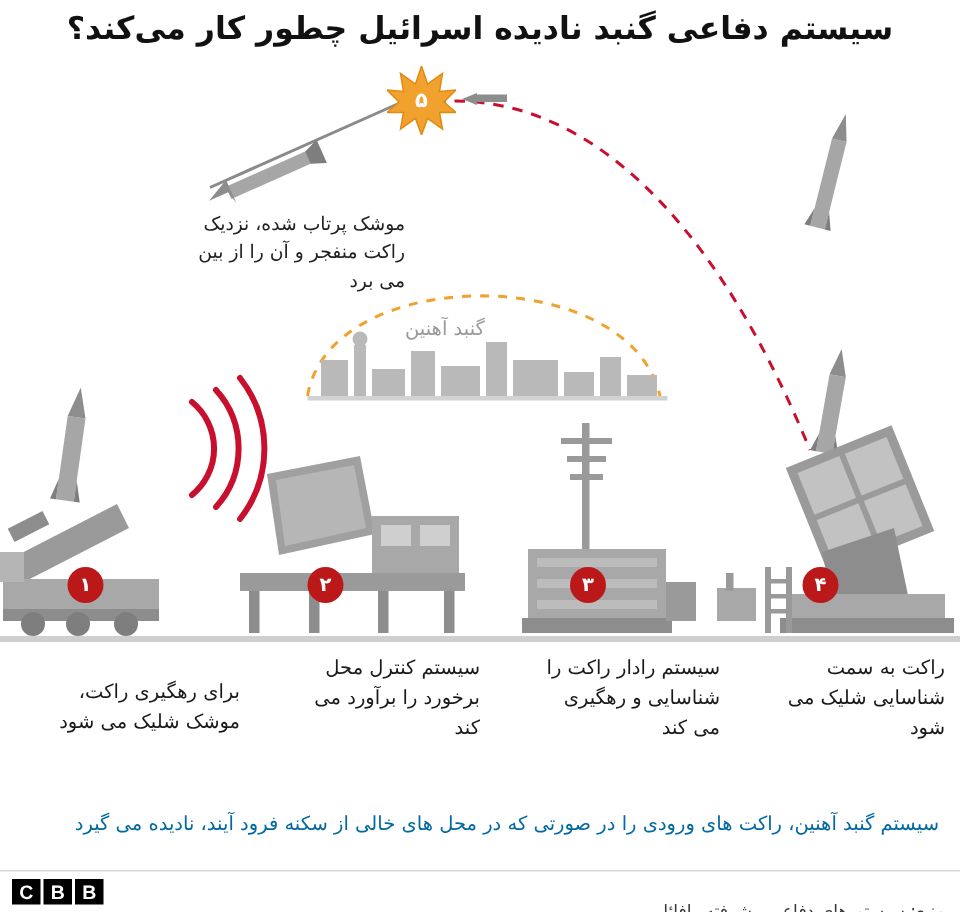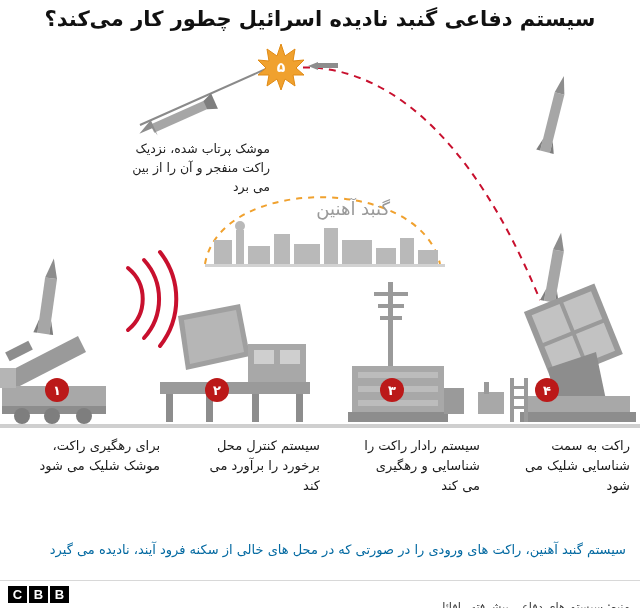--- a/index.html
+++ b/index.html
@@ -51,24 +51,24 @@
   .ground-main {
     position: absolute;
     left: 0; top: 424px;
     width: 640px; height: 4px;
     background: #cfcfcf;
   }
 
   
   .dome-label {
     position: absolute;
-    top: 198px; left: 270px;
+    top: 212px; left: 270px;
     width: 120px;
-    text-align: right;
-    font-size: 18px;
+    text-align: left;
+    font-size: 13px;
     color: #9a9a9a;
     direction: rtl;
   }
 
   
   .intercept-note {
     position: absolute;
     top: 104px; right: 370px;
     width: 140px;
     text-align: right;
@@ -117,21 +117,21 @@
     top: 436px;
     font-size: 13px;
     line-height: 1.55;
     direction: rtl;
     text-align: right;
     color: #1a1a1a;
   }
   .cap1 { right: 10px;  width: 120px; }
   .cap2 { right: 160px; width: 120px; }
   .cap3 { right: 320px; width: 120px; }
-  .cap4 { right: 480px; width: 135px; }
+  .cap4 { right: 480px; width: 135px; margin-top: 16px; }
 
   
   .footnote {
     position: absolute;
     top: 540px; left: 14px; right: 14px;
     font-size: 13px;
     line-height: 1.55;
     direction: rtl;
     text-align: right;
     color: #0369a1;

